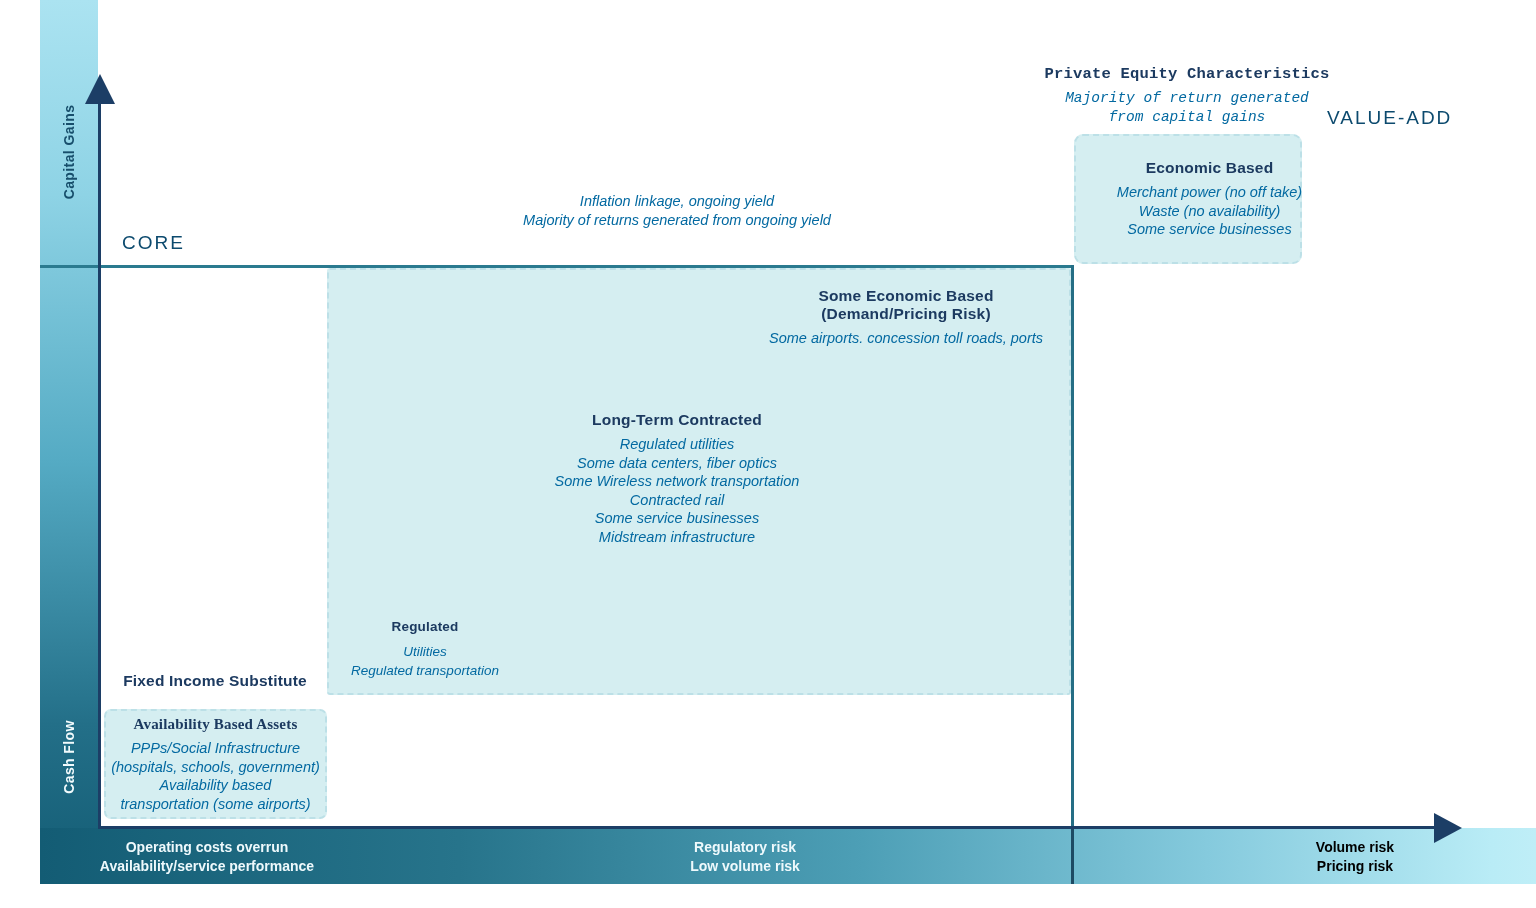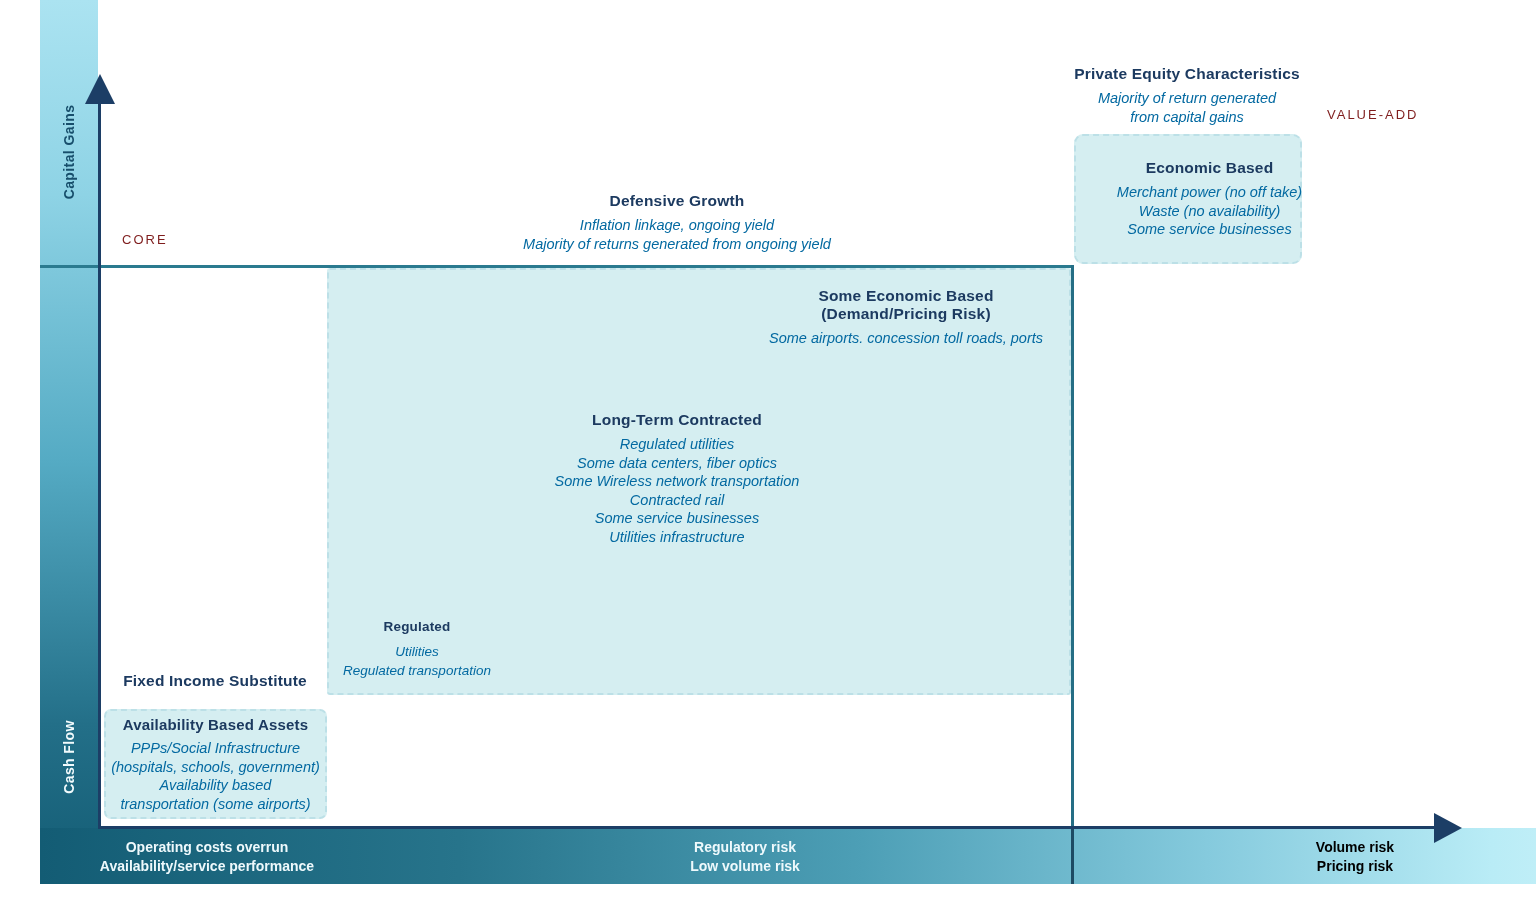--- a/index.html
+++ b/index.html
@@ -45,21 +45,21 @@
   }
   .box-main { left: 327px; top: 268px; width: 744px; height: 427px; border-radius: 3px; }
   .box-economic { left: 1074px; top: 134px; width: 228px; height: 130px; border-radius: 9px; }
   .box-availability { left: 104px; top: 709px; width: 223px; height: 110px; border-radius: 7px; }
   
   .t-title { font-weight: 700; font-size: 15.5px; color: #1c3a60; letter-spacing: 0.2px; }
   .t-italic { font-style: italic; font-size: 14.5px; color: #0369a1; line-height: 18.5px; }
   .t-block { position: absolute; text-align: center; }
   .t-block .t-title { margin-bottom: 6px; }
   .quad-label {
-    position: absolute; font-size: 13px; font-weight: 500; color: #7f1d1d; letter-spacing: 2px;
+    position: absolute; font-size: 19px; font-weight: 500; color: #0c4a6e; letter-spacing: 2px;
   }
   .rot-label {
     position: absolute; font-weight: 700; font-size: 14px; letter-spacing: 0.4px;
     transform: translate(-50%, -50%) rotate(-90deg); white-space: nowrap;
   }
   .rot-navy { color: #174e6b; }
   .rot-white { color: #f2fbfd; }
   .band-label {
     position: absolute; top: 838px; width: 300px; text-align: center;
     font-weight: 700; font-size: 14px; line-height: 19px;
@@ -89,67 +89,66 @@
   <div class="y-arrowhead"></div>
   <div class="x-axis-line"></div>
   <div class="x-arrowhead"></div>
 
   <div class="rot-label rot-navy" style="left:69px; top:152px;">Capital Gains</div>
   <div class="rot-label rot-white" style="left:69px; top:757px;">Cash Flow</div>
 
   <div class="quad-label" style="left:122px; top:232px;">CORE</div>
   <div class="quad-label" style="left:1327px; top:107px;">VALUE-ADD</div>
 
-  <div class="t-block" style="left:1027px; top:65px; width:320px;">
+  <div class="t-block" style="left:1027px; top:65px; width:320px;font-family:Liberation Mono, monospace;">
     <div class="t-title">Private Equity Characteristics</div>
     <div class="t-italic">Majority of return generated</div>
     <div class="t-italic">from capital gains</div>
   </div>
 
   <div class="t-block" style="left:1074px; top:159px; width:271px;">
     <div class="t-title">Economic Based</div>
     <div class="t-italic">Merchant power (no off take)</div>
     <div class="t-italic">Waste (no availability)</div>
     <div class="t-italic">Some service businesses</div>
   </div>
 
   <div class="t-block" style="left:427px; top:192px; width:500px;">
-    <div class="t-title">Defensive Growth</div>
     <div class="t-italic">Inflation linkage, ongoing yield</div>
     <div class="t-italic">Majority of returns generated from ongoing yield</div>
   </div>
 
   <div class="t-block" style="left:696px; top:287px; width:420px;">
     <div class="t-title" style="margin-bottom:0;">Some Economic Based</div>
     <div class="t-title">(Demand/Pricing Risk)</div>
     <div class="t-italic">Some airports. concession toll roads, ports</div>
   </div>
 
   <div class="t-block" style="left:467px; top:411px; width:420px;">
     <div class="t-title">Long-Term Contracted</div>
     <div class="t-italic">Regulated utilities</div>
     <div class="t-italic">Some data centers, fiber optics</div>
     <div class="t-italic">Some Wireless network transportation</div>
     <div class="t-italic">Contracted rail</div>
     <div class="t-italic">Some service businesses</div>
-    <div class="t-italic">Utilities infrastructure</div>
+    <div class="t-italic">Midstream infrastructure</div>
   </div>
 
-  <div class="t-block" style="left:287px; top:619px; width:260px;">
+  <div class="t-block" style="left:295px; top:619px; width:260px;">
     <div class="t-title small-title" style="margin-bottom:9px;">Regulated</div>
     <div class="t-italic small-italic">Utilities</div>
     <div class="t-italic small-italic">Regulated transportation</div>
   </div>
 
   <div class="t-block" style="left:85px; top:672px; width:260px;">
     <div class="t-title">Fixed Income Substitute</div>
   </div>
 
   <div class="t-block" style="left:94px; top:716px; width:243px;">
-    <div class="t-title" style="font-size:15px;">Availability Based Assets</div>
+    <div class="t-title" style="font-size:15px;font-family:Liberation Serif, serif;">Availability Based Assets</div>
     <div class="t-italic">PPPs/Social Infrastructure</div>
     <div class="t-italic">(hospitals, schools, government)</div>
     <div class="t-italic">Availability based</div>
     <div class="t-italic">transportation (some airports)</div>
   </div>
 
   <div class="band-label band-white" style="left:595px;">
     <div>Regulatory risk</div>
     <div>Low volume risk</div>
   </div>

